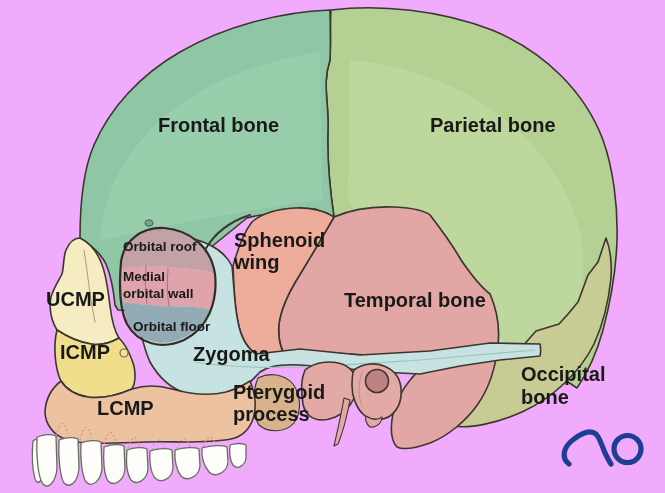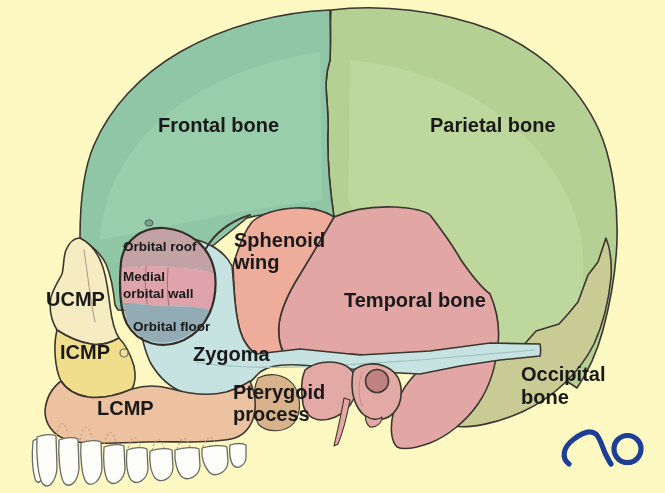--- a/index.html
+++ b/index.html
@@ -1,16 +1,16 @@
 <!DOCTYPE html>
 <html><head>
 <meta charset="utf-8">
 <style>
   html,body{margin:0;padding:0;background:#ffffff;}
-  .stage{width:665px;height:493px;position:relative;background:#fef9c3;overflow:hidden;text-decoration:underline;}
+  .stage{width:665px;height:493px;position:relative;background:#f0abfc;overflow:hidden;text-decoration:underline;}
   svg{display:block;}
   .region{stroke:#3b362f;stroke-width:1.6;stroke-linejoin:round;}
   .thin{stroke-width:1.1;}
   .noline{stroke:none;}
   .lineonly{fill:none;stroke:#3b362f;stroke-width:2;stroke-linecap:round;}
   .orbit-outline{fill:none;stroke:#322d28;stroke-width:2.2;stroke-linejoin:round;}
   .faint{fill:none;stroke:#a9767f;stroke-width:1.1;stroke-linecap:round;}
   .faintline{fill:none;stroke:#b9908d;stroke-width:1;stroke-linecap:round;}
   .archline{fill:none;stroke:#9fc3c0;stroke-width:1.2;}
   .root{fill:none;stroke:#c39a72;stroke-width:1.1;stroke-dasharray:2 2.4;}

